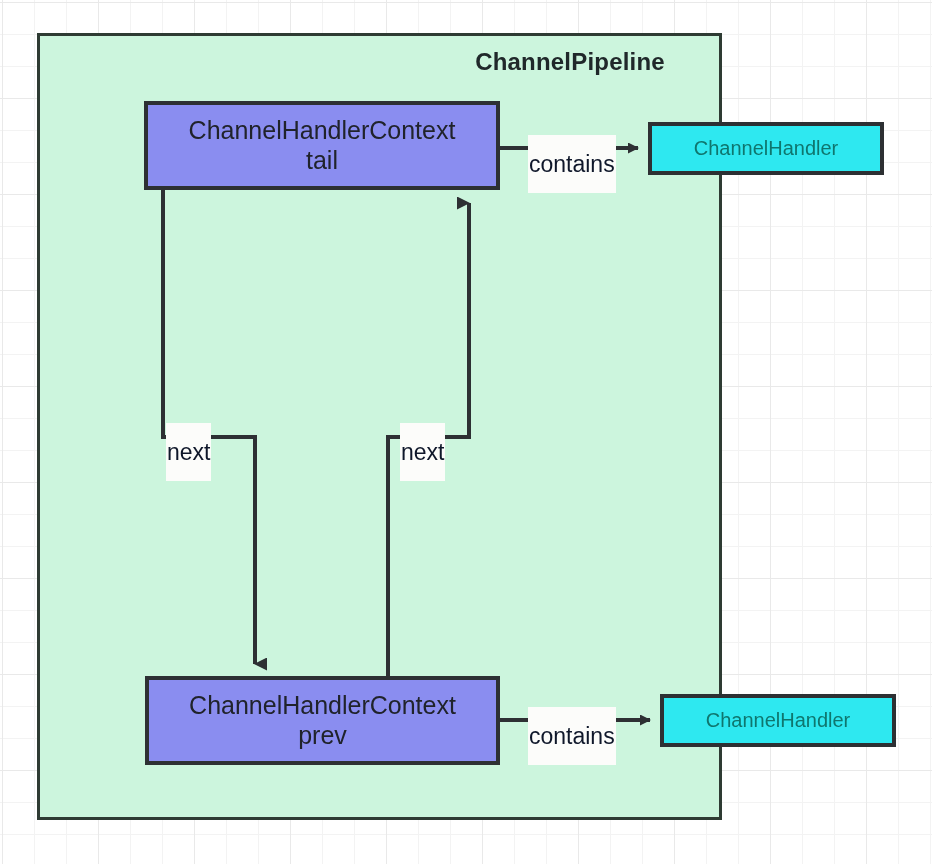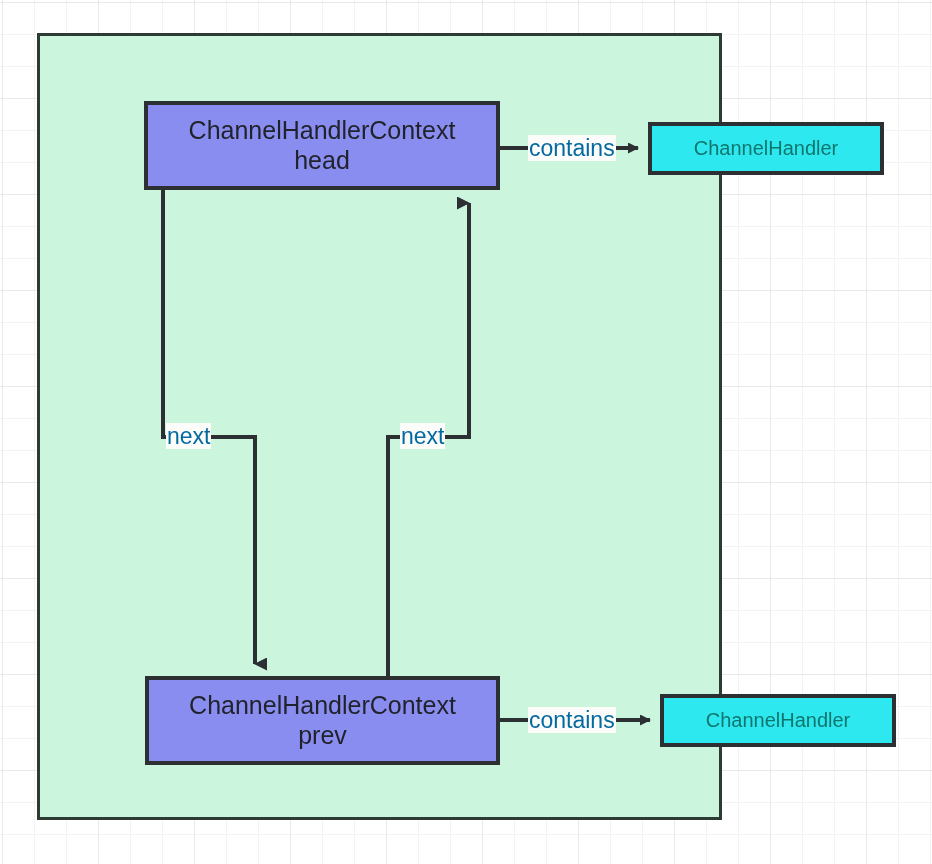--- a/index.html
+++ b/index.html
@@ -116,22 +116,22 @@
     top: 0;
     width: 932px;
     height: 864px;
     pointer-events: none;
   }
 
   .edge-label {
     position: absolute;
     background: #fcfcfa;
     font-size: 23px;
-    color: #0369a1;
-    padding: 0 1px;
+    color: #0f172a;
+    padding: 16px 1px;
     white-space: nowrap;
     line-height: 1.15;
   }
 
   .label-next   { left: 166px; top: 423px; }
   .label-prev   { left: 400px; top: 423px; }
   .label-contains-top    { left: 528px; top: 135px; }
   .label-contains-bottom { left: 528px; top: 707px; }
 
   .watermark {
@@ -152,20 +152,21 @@
     display: block;
   }
 </style>
 </head>
 <body>
 
 <div id="canvas">
 
   <div class="pipeline-box"></div>
 
+  <div class="pipeline-title">ChannelPipeline</div>
 
   <svg class="edge-svg" viewBox="0 0 932 864" xmlns="http://www.w3.org/2000/svg">
     <defs>
       <marker id="arrow-right" markerWidth="11" markerHeight="11" refX="10" refY="5.5" orient="auto" markerUnits="userSpaceOnUse">
         <path d="M0,0 L11,5.5 L0,11 z" fill="#2d3033"></path>
       </marker>
       <marker id="arrow-down" markerWidth="13" markerHeight="13" refX="6.5" refY="12" orient="auto" markerUnits="userSpaceOnUse">
         <path d="M0,0 L13,0 L6.5,13 z" fill="#2d3033"></path>
       </marker>
       <marker id="arrow-up" markerWidth="13" markerHeight="13" refX="6.5" refY="12" orient="auto" markerUnits="userSpaceOnUse">
@@ -177,21 +178,21 @@
 
     <path d="M388,676 L388,437 L469,437 L469,203" fill="none" stroke="#2d3033" stroke-width="4" marker-end="url(#arrow-up)"></path>
 
     <path d="M500,148 L638,148" fill="none" stroke="#2d3033" stroke-width="4" marker-end="url(#arrow-right)"></path>
 
     <path d="M500,720 L650,720" fill="none" stroke="#2d3033" stroke-width="4" marker-end="url(#arrow-right)"></path>
   </svg>
 
   <div class="ctx-box ctx-head">
     <span>ChannelHandlerContext</span>
-    <span>head</span>
+    <span>tail</span>
   </div>
 
   <div class="ctx-box ctx-tail">
     <span>ChannelHandlerContext</span>
     <span>prev</span>
   </div>
 
   <div class="handler-box handler-top">
     <span>ChannelHandler</span>
   </div>

